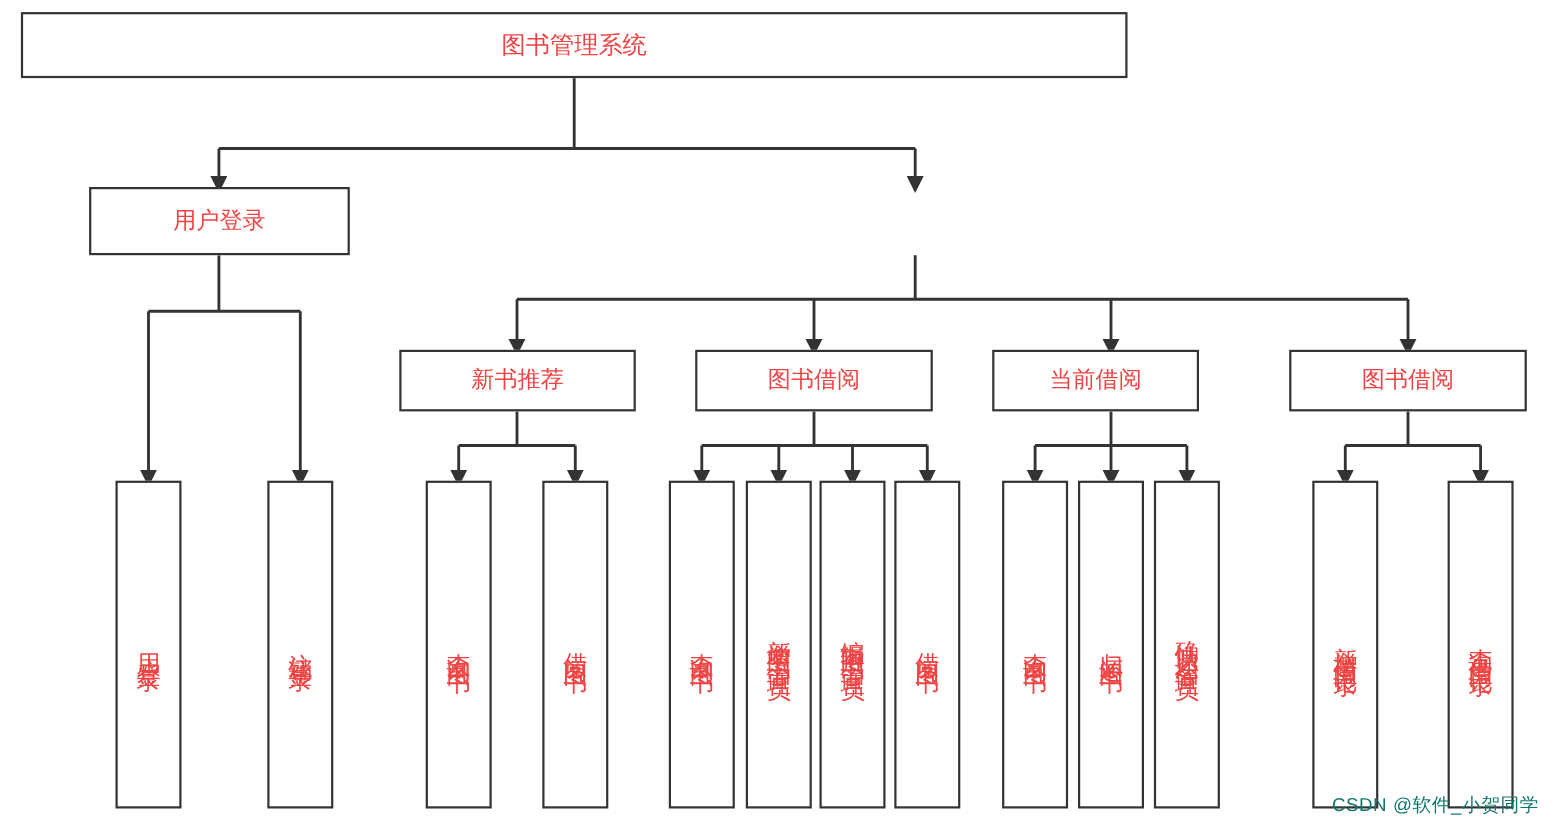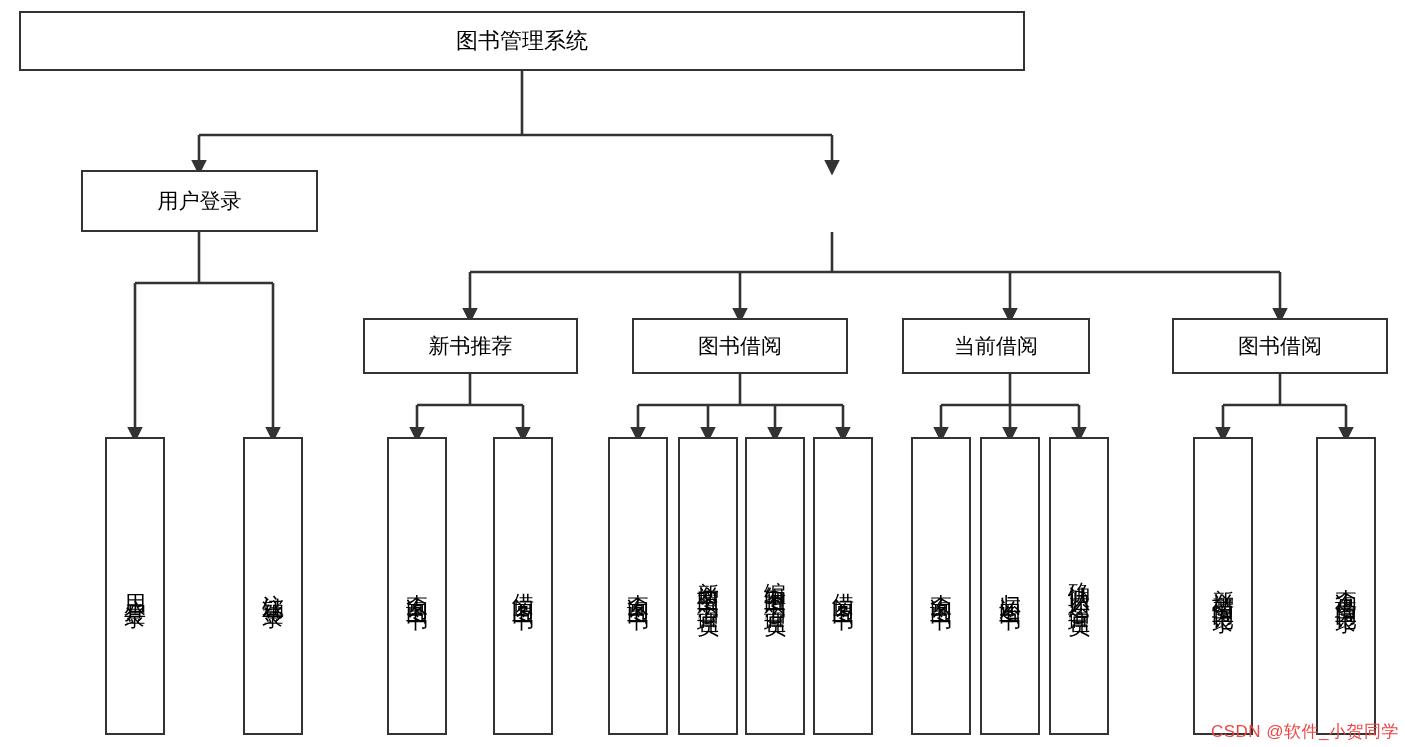--- a/index.html
+++ b/index.html
@@ -14,21 +14,21 @@
   svg#edges{position:absolute;left:0;top:0;width:1405px;height:747px;}
 
   .node{
     position:absolute;
     box-sizing:border-box;
     background:#ffffff;
     border:2px solid #333333;
     display:flex;
     align-items:center;
     justify-content:center;
-    color:#000000;
+    color:#ef4444;
   }
   .node .lbl{
     display:block;
     text-align:center;
     line-height:1.05;
     white-space:nowrap;
   }
   
   .node.horiz .lbl{font-size:21px;}
   #n-root .lbl{font-size:22px;}
@@ -45,21 +45,21 @@
     font-size:22px;
     letter-spacing:5px;
     line-height:1;
     white-space:nowrap;
   }
 
   #watermark{
     position:absolute;
     right:6px;bottom:4px;
     font-size:17px;
-    color:#ef4444;
+    color:#0f766e;
     letter-spacing:.5px;
     white-space:nowrap;
     pointer-events:none;
   }
 </style>
 </head>
 <body>
 
 <div id="canvas">
 

